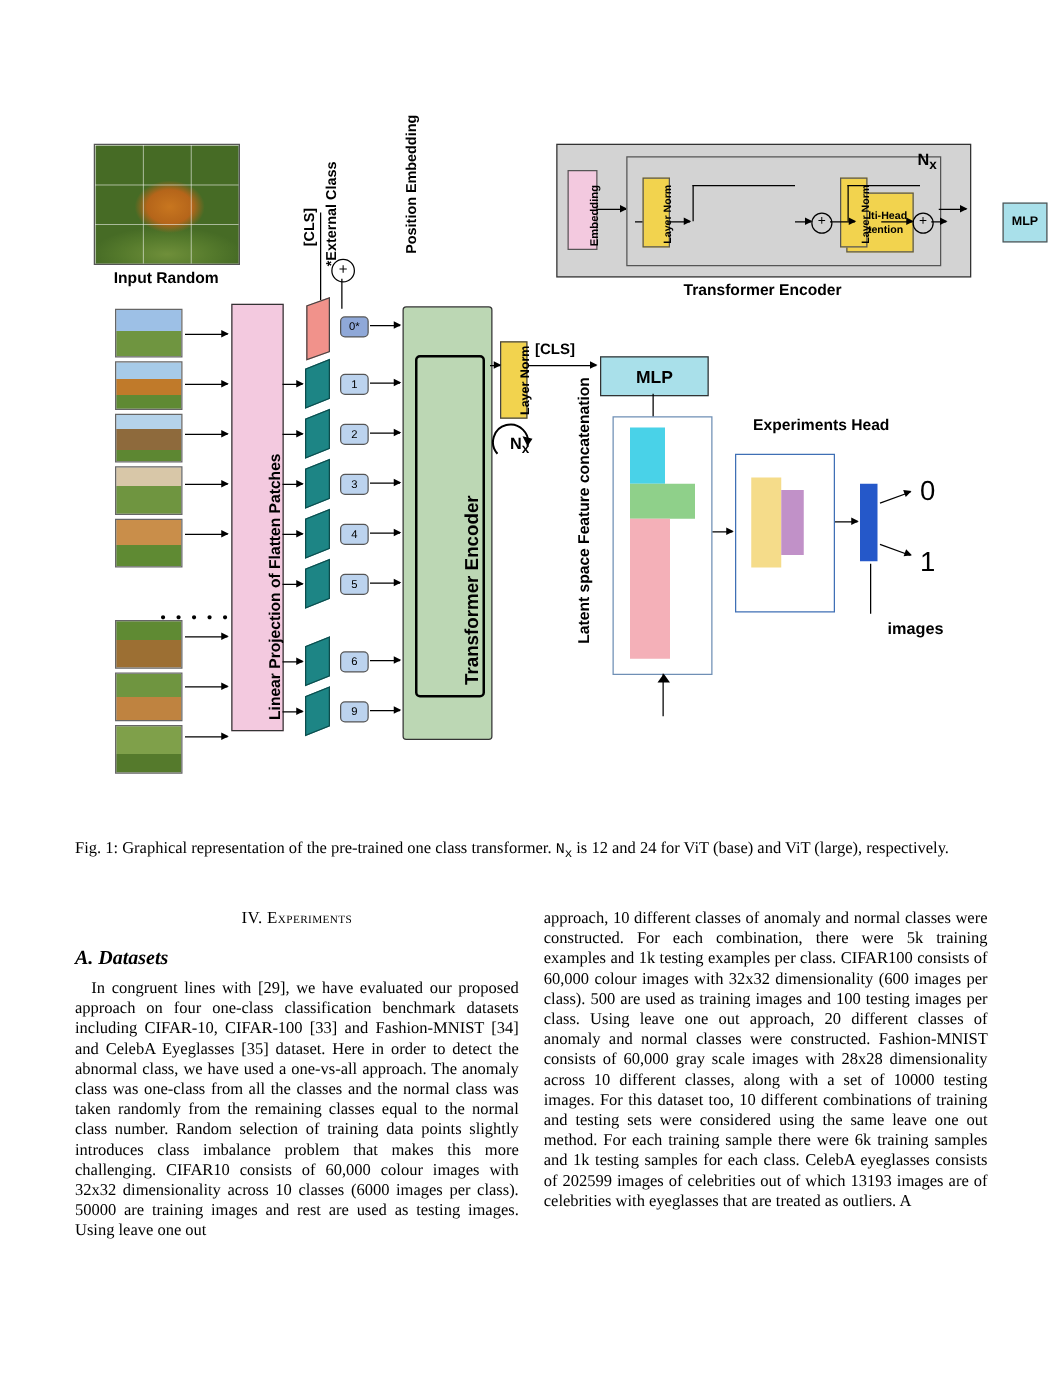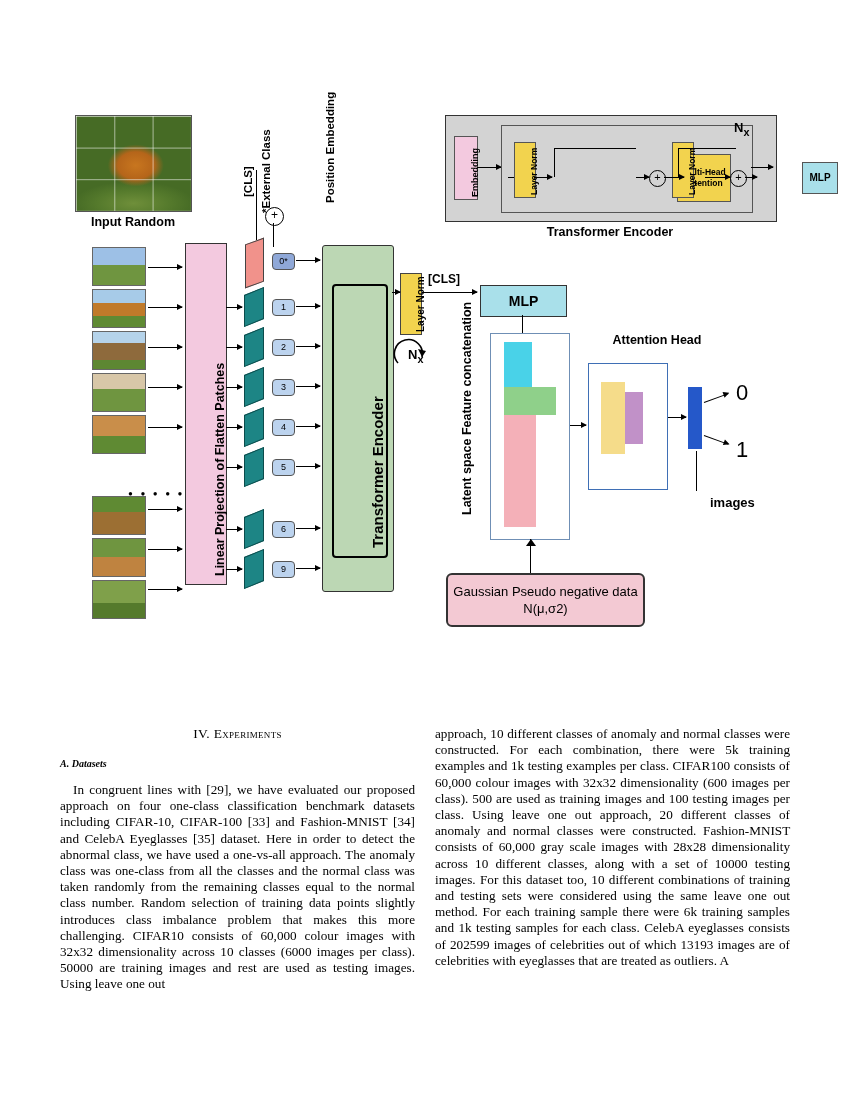--- a/index.html
+++ b/index.html
@@ -213,21 +213,21 @@
   }
   .figcaption .mono{font-family:"Liberation Mono", monospace;font-size:12px;}
 
   
   .secthead{
     position:absolute;left:60px;top:726px;width:355px;text-align:center;
     font-size:13.5px;font-variant:small-caps;letter-spacing:.3px;
   }
   .subhead{
     position:absolute;left:60px;top:758px;width:355px;
-    font-size:10px;font-style:italic;font-weight:bold;
+    font-size:16px;font-style:italic;font-weight:bold;
   }
   .col{
     position:absolute;width:355px;font-size:13.2px;line-height:16.2px;text-align:justify;
     hyphens:auto;
   }
   .colL{left:60px;top:782px;}
   .colR{left:435px;top:726px;}
   .col p{margin:0;text-indent:13px;}
   b{font-weight:normal;}
 </style>
@@ -372,41 +372,43 @@
     <div class="lat-label">
       <span>Latent space Feature concatenation</span>
     </div>
     <div class="latentbox">
       <div class="lat-cyan"></div>
       <div class="lat-green"></div>
       <div class="lat-pink"></div>
     </div>
     <div style="position:absolute;left:462px;top:220px;width:1px;height:18px;background:#000;"></div>
 
-    <div class="chlabel">Attention Head</div>
+    <div class="chlabel">Experiments Head</div>
     <div class="clsheadbox">
       <div class="ch-yellow"></div>
       <div class="ch-purple"></div>
     </div>
     <div class="arrow-h" style="left:510px;top:330px;width:16px;"></div>
     <div class="ch-blue"></div>
     <div class="arrow-h" style="left:608px;top:322px;width:18px;"></div>
     <div class="arrow-h" style="left:644px;top:307px;width:26px;transform:rotate(-20deg);transform-origin:left center;"></div>
     <div class="arrow-h" style="left:644px;top:340px;width:26px;transform:rotate(20deg);transform-origin:left center;"></div>
     <div class="outnum" style="left:676px;top:285px;">0</div>
     <div class="outnum" style="left:676px;top:342px;">1</div>
     <div class="softmax">images</div>
     <div style="position:absolute;left:636px;top:356px;width:1px;height:40px;background:#000;"></div>
 
-    <div class="gaussbox">Gaussian Pseudo negative data N(μ,σ2)</div>
     <div style="position:absolute;left:470px;top:444px;width:1px;height:34px;background:#000;"></div>
     <div style="position:absolute;left:466px;top:444px;border-left:5px solid transparent;border-right:5px solid transparent;border-bottom:7px solid #000;"></div>
 
   </div>
 
+  <div class="figcaption">
+    <span>Fig. 1: </span><span>Graphical representation of the pre-trained one class transformer. </span><span class="mono"><span>N</span><sub>x</sub></span><span> is 12 and 24 for ViT (base) and ViT (large), respectively.</span>
+  </div>
 
   <div class="secthead">IV.  Experiments</div>
   <div class="subhead">A.  Datasets</div>
 
   <div class="col colL">
     <p><span>In congruent lines with [29], we have evaluated our proposed approach on four one-class classification benchmark datasets including CIFAR-10, CIFAR-100 [33] and Fashion-MNIST [34] and CelebA Eyeglasses [35] dataset. Here in order to detect the abnormal class, we have used a one-vs-all approach. The anomaly class was one-class from all the classes and the normal class was taken randomly from the remaining classes equal to the normal class number. Random selection of training data points slightly introduces class imbalance problem that makes this more challenging. </span><b>CIFAR10</b><span> consists of 60,000 colour images with 32x32 dimensionality across 10 classes (6000 images per class). 50000 are training images and rest are used as testing images. Using leave one out</span></p>
   </div>
 
   <div class="col colR">
     <p style="text-indent:0;"><span>approach, 10 different classes of anomaly and normal classes were constructed. For each combination, there were 5k training examples and 1k testing examples per class. </span><b>CIFAR100</b><span> consists of 60,000 colour images with 32x32 dimensionality (600 images per class). 500 are used as training images and 100 testing images per class. Using leave one out approach, 20 different classes of anomaly and normal classes were constructed. </span><b>Fashion-MNIST</b><span> consists of 60,000 gray scale images with 28x28 dimensionality across 10 different classes, along with a set of 10000 testing images. For this dataset too, 10 different combinations of training and testing sets were considered using the same leave one out method. For each training sample there were 6k training samples and 1k testing samples for each class. </span><b>CelebA eyeglasses</b><span> consists of 202599 images of celebrities out of which 13193 images are of celebrities with eyeglasses that are treated as outliers. A</span></p>

